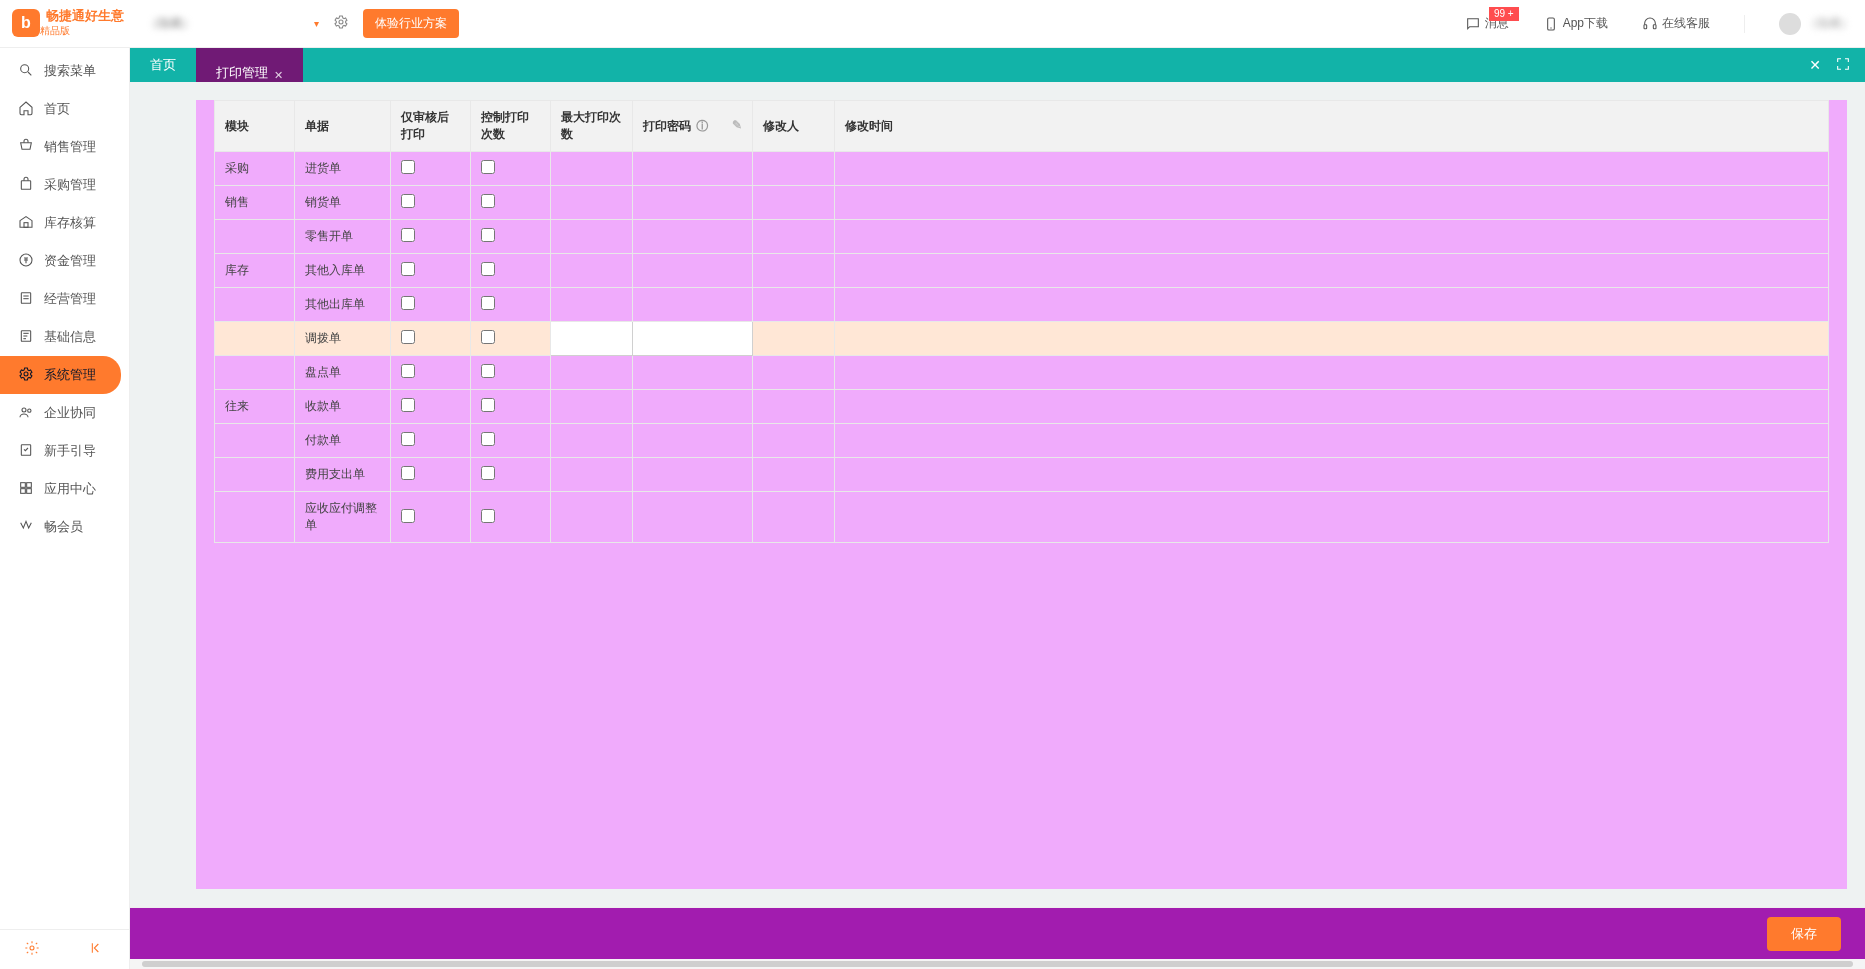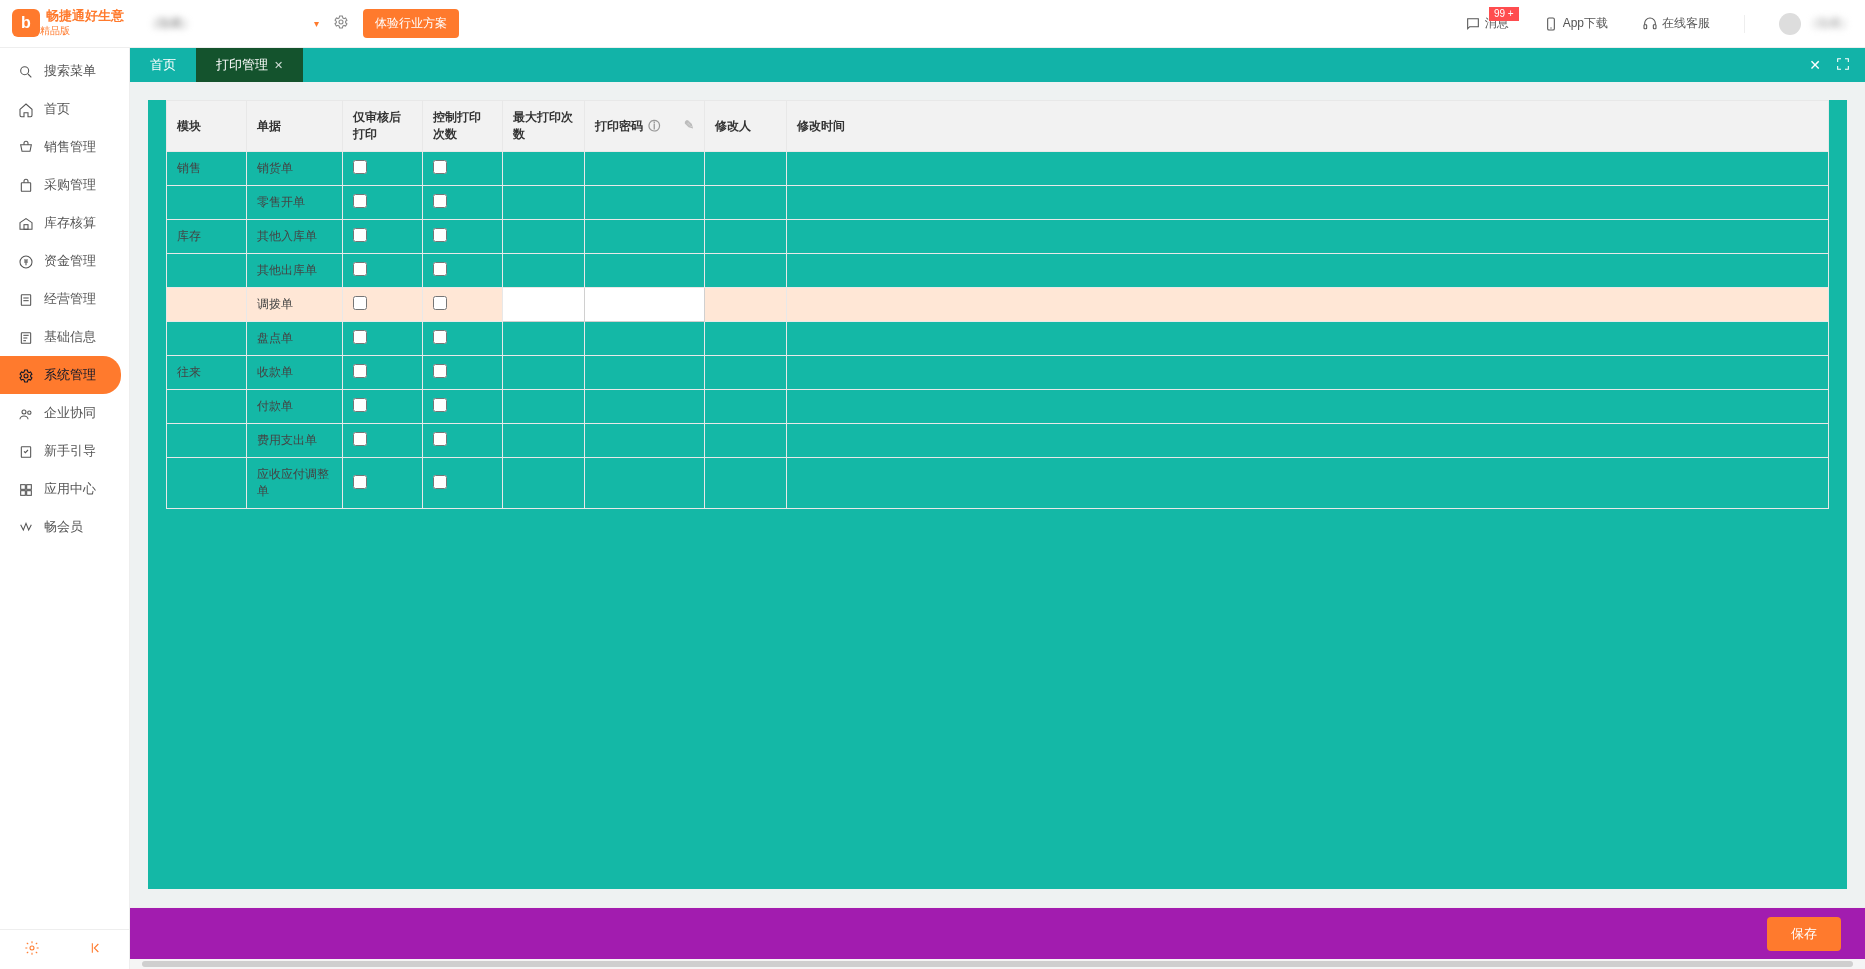--- a/index.html
+++ b/index.html
@@ -20,37 +20,37 @@
 .top-right .item { display: flex; align-items: center; gap: 4px; cursor: pointer; position: relative; }
 .badge { position: absolute; top: -8px; right: -10px; background: #ff4d4f; color: #fff; border-radius: 0; font-size: 10px; padding: 0 5px; line-height: 14px; }
 .avatar { width: 22px; height: 22px; border-radius: 50%; background: #ddd; }
 .user-name { filter: blur(3px); color: #aaa; }
 .divider-v { width: 1px; height: 18px; background: #eee; }
 
 
 .layout { display: flex; height: calc(100vh - 48px); }
 .sidebar { width: 130px; background: #fff; border-right: 1px solid #eee; display: flex; flex-direction: column; }
 .side-list { flex: 1; overflow-y: auto; padding-top: 4px; }
-.side-item { display: flex; align-items: flex-end; gap: 10px; padding: 10px 18px; color: #555; cursor: pointer; font-size: 13px; }
+.side-item { display: flex; align-items: flex-start; gap: 10px; padding: 10px 18px; color: #555; cursor: pointer; font-size: 13px; }
 .side-item.active { background: #ff7a2d; color: #0f172a; border-radius: 0 18px 18px 0; margin-right: 8px; }
 .side-icon { width: 16px; height: 16px; display: inline-flex; align-items: center; justify-content: center; font-size: 14px; }
 .side-bottom { height: 40px; border-top: 1px solid #eee; display: flex; align-items: center; justify-content: space-around; color: #ff7a2d; }
 
 
 .main { flex: 1; display: flex; flex-direction: column; background: #eef2f2; min-width: 0; }
 .tabbar { height: 34px; background: #12b3a8; display: flex; align-items: stretch; color: #fff; }
 .tab { padding: 0 20px; display: flex; align-items: center; gap: 6px; font-size: 13px; cursor: pointer; }
 .tab.inactive { background: #12b3a8; }
-.tab.active { background: #14532d; }
+.tab.active { background: #701a75; align-items: flex-end; }
 .tab-close { font-size: 11px; opacity: .8; }
 .tabbar-right { margin-left: auto; display: flex; align-items: center; gap: 14px; padding-right: 14px; }
 .tabbar-right span { cursor: pointer; font-size: 14px; }
 
 .content-wrap { flex: 1; padding: 18px; overflow: hidden; display: flex; flex-direction: column; min-height: 0; }
-.panel { background: #14b8a6; flex: 1; display: flex; flex-direction: column; min-height: 0; }
+.panel { background: #f0abfc; flex: 1; display: flex; flex-direction: column; min-height: 0; margin-left: 48px; }
 .table-scroll { flex: 1; overflow: auto; padding: 0 0 0 0; }
 
 
 .ptable { width: calc(100% - 36px); margin: 0 18px; border: 1px solid #e8e8e8; border-collapse: collapse; }
 .ptable th { background: #f2f2f2; font-weight: 600; text-align: left; padding: 8px 10px; border: 1px solid #e8e8e8; font-size: 12px; color: #333; }
 .ptable td { border: 1px solid #e8e8e8; padding: 8px 10px; font-size: 12px; color: #444; height: 33px; }
 .ptable tr.highlight td { background: #ffe7d6; }
 .ptable tr.highlight td.editable { background: #fff; border: 1px solid #d0d0d0; }
 .ptable input[type=checkbox] { width: 14px; height: 14px; }
 .col-module { width: 80px; }
@@ -302,20 +302,30 @@
                   <span>打印密码</span>
                   <span class="help">ⓘ</span>
                   <span class="edit-ic">✎</span>
                 </th>
                 <th class="col-modifier">修改人</th>
                 <th class="col-time">修改时间</th>
               </tr>
             </thead>
             <tbody id="tbody">
                 <tr>
+                  <td>采购</td>
+                  <td>进货单</td>
+                  <td><input type="checkbox" style=""></td>
+                  <td><input type="checkbox" style=""></td>
+                  <td></td>
+                  <td></td>
+                  <td></td>
+                  <td></td>
+                </tr>
+                <tr>
                   <td>销售</td>
                   <td>销货单</td>
                   <td><input type="checkbox" style=""></td>
                   <td><input type="checkbox" style=""></td>
                   <td></td>
                   <td></td>
                   <td></td>
                   <td></td>
                 </tr>
                 <tr>

